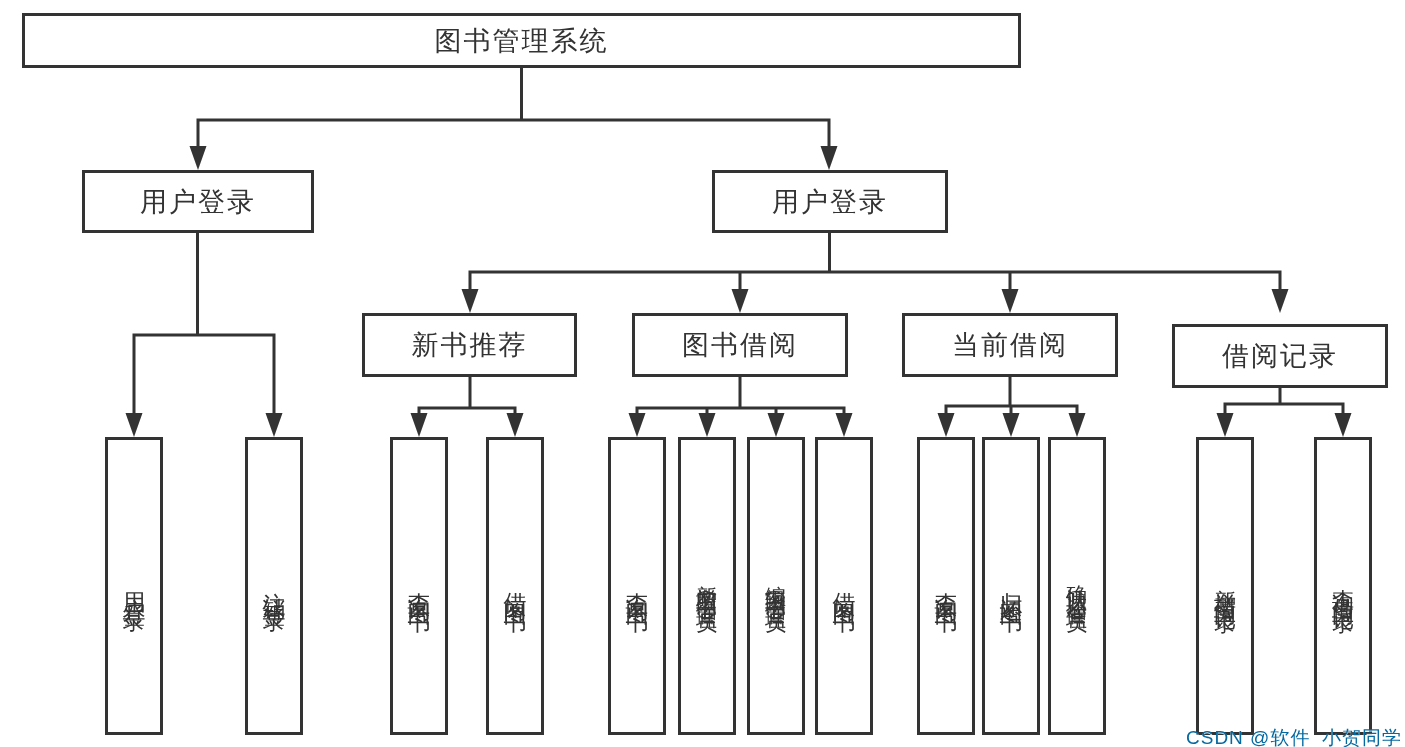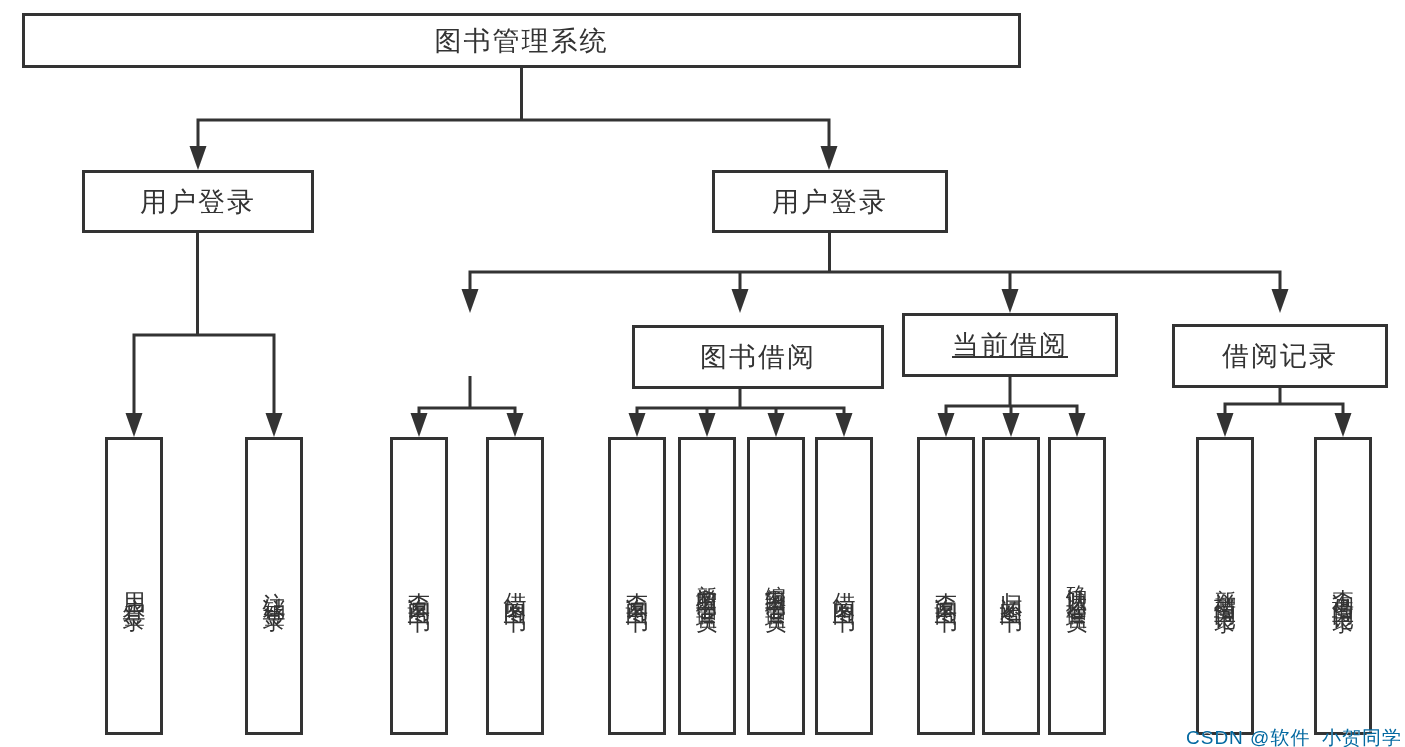--- a/index.html
+++ b/index.html
@@ -118,22 +118,23 @@
       <polygon points="1216.5,413 1233.5,413 1225,437"></polygon>
       <polygon points="1334.5,413 1351.5,413 1343,437"></polygon>
     </g>
   </svg>
 
   <div class="node" style="left:22px; top:13px; width:999px; height:55px;">图书管理系统</div>
 
   <div class="node" style="left:82px; top:170px; width:232px; height:63px;">用户登录</div>
   <div class="node" style="left:712px; top:170px; width:236px; height:63px;">用户登录</div>
 
-  <div class="node" style="left:632px; top:313px; width:252px; height:64px;margin-top:12px;">图书借阅</div>
-  <div class="node" style="left:902px; top:313px; width:216px; height:64px;text-decoration:underline;">当前借阅</div>
+  <div class="node" style="left:362px; top:313px; width:215px; height:64px;">新书推荐</div>
+  <div class="node" style="left:632px; top:313px; width:216px; height:64px;">图书借阅</div>
+  <div class="node" style="left:902px; top:313px; width:216px; height:64px;">当前借阅</div>
   <div class="node" style="left:1172px; top:313px; width:216px; height:64px;margin-top:11px;">借阅记录</div>
 
   <div class="leaf" style="left:105px;">用户登录</div>
   <div class="leaf" style="left:245px;">注销登录</div>
 
   <div class="leaf" style="left:390px;">查询图书</div>
   <div class="leaf" style="left:486px;">借阅图书</div>
 
   <div class="leaf" style="left:608px;">查询图书</div>
   <div class="leaf" style="left:678px; font-size:21px; letter-spacing:4px;">新增图书（管理员）</div>

